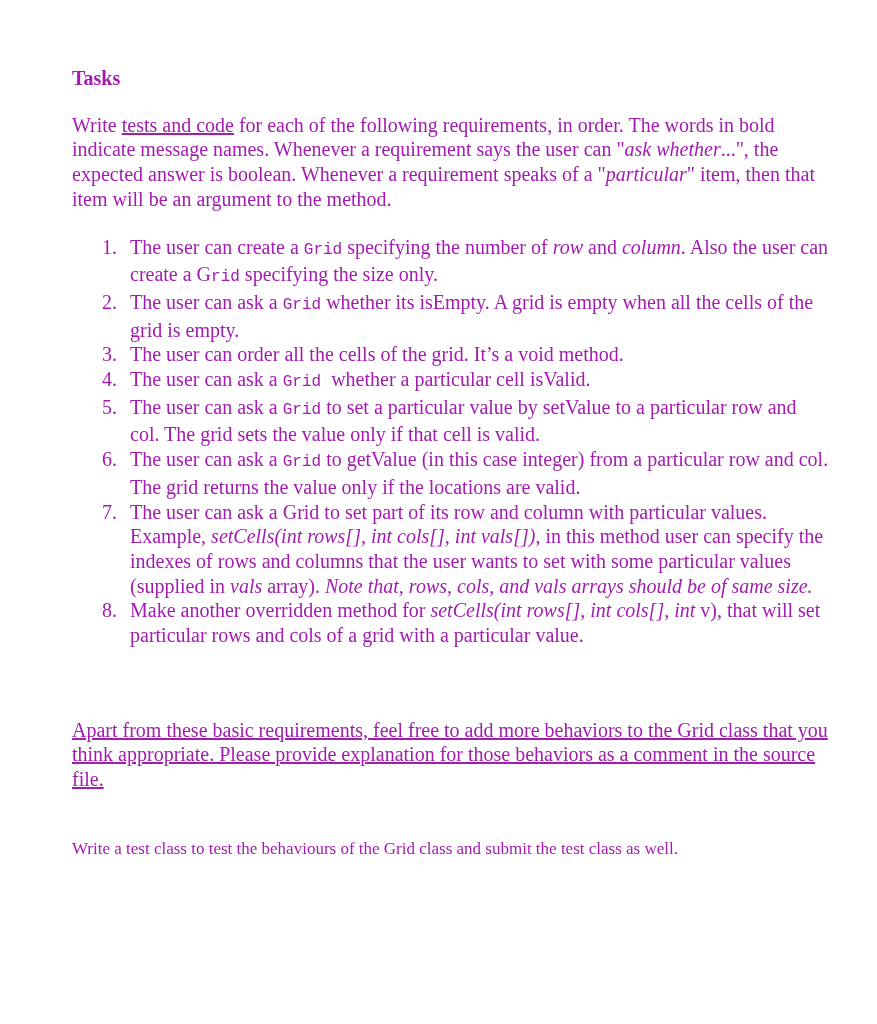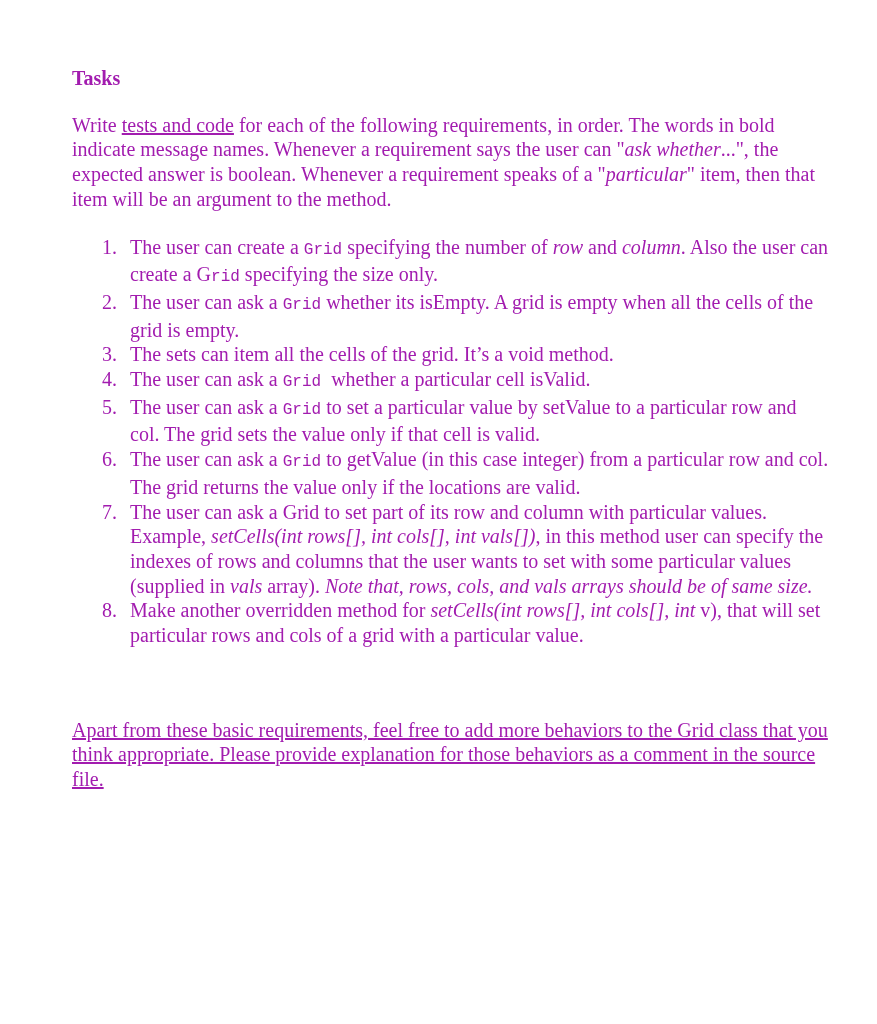--- a/index.html
+++ b/index.html
@@ -79,21 +79,21 @@
       <li>
         <span class="marker">1.</span>
         <span class="item-text"><span>The user can create a </span><span class="r-m">Grid</span><span> specifying the number of </span><span class="r-i">row</span><span> and </span><span class="r-i">column</span><span>. Also the user can create a G</span><span class="r-m">rid</span><span>&nbsp;specifying the size only.</span></span>
       </li>
       <li>
         <span class="marker">2.</span>
         <span class="item-text"><span>The user can ask a </span><span class="r-m">Grid</span><span> whether its </span><span class="r-b">isEmpty</span><span>. A grid is empty when all the cells of the grid is empty.</span></span>
       </li>
       <li>
         <span class="marker">3.</span>
-        <span class="item-text"><span>The sets can </span><span class="r-b">item</span><span> all the cells of the grid. It’s a void method.</span></span>
+        <span class="item-text"><span>The user can </span><span class="r-b">order</span><span> all the cells of the grid. It’s a void method.</span></span>
       </li>
       <li>
         <span class="marker">4.</span>
         <span class="item-text"><span>The user can ask a </span><span class="r-m">Grid</span><span>&nbsp; whether a particular cell </span><span class="r-b">isValid.</span></span>
       </li>
       <li>
         <span class="marker">5.</span>
         <span class="item-text"><span>The user can ask a </span><span class="r-m">Grid</span><span> to set a particular value by </span><span class="r-b">setValue</span><span> to a particular row and col. The grid sets the value only if that cell is valid.</span></span>
       </li>
       <li>
@@ -105,14 +105,15 @@
         <span class="item-text"><span>The user can ask a Grid to set part of its row and column with particular values. Example, </span><span class="r-b r-i">setCells(int rows[], int cols[], int vals[])</span><span>, in this method user can specify the indexes of rows and columns that the user wants to set with some particular values (supplied in </span><span class="r-i">vals</span><span> array). </span><span class="r-i">Note that, rows, cols, and vals arrays should be of same size.</span></span>
       </li>
       <li>
         <span class="marker">8.</span>
         <span class="item-text"><span>Make another overridden method for </span><span class="r-b r-i">setCells(int rows[], int cols[], int</span><span> v), that will set particular rows and cols of a grid with a particular value.</span></span>
       </li>
     </ol>
 
   <p class="extra-note"><span class="r-u">Apart from these basic requirements, feel free to add more behaviors to the Grid class that you think appropriate. Please provide explanation for those behaviors as a comment in the source file.</span></p>
 
+  <p class="test-line"><span class="r-b">Write a test class to test the behaviours of the Grid class and submit the test class as well.</span></p>
 
 </div>
 
 </body></html>

